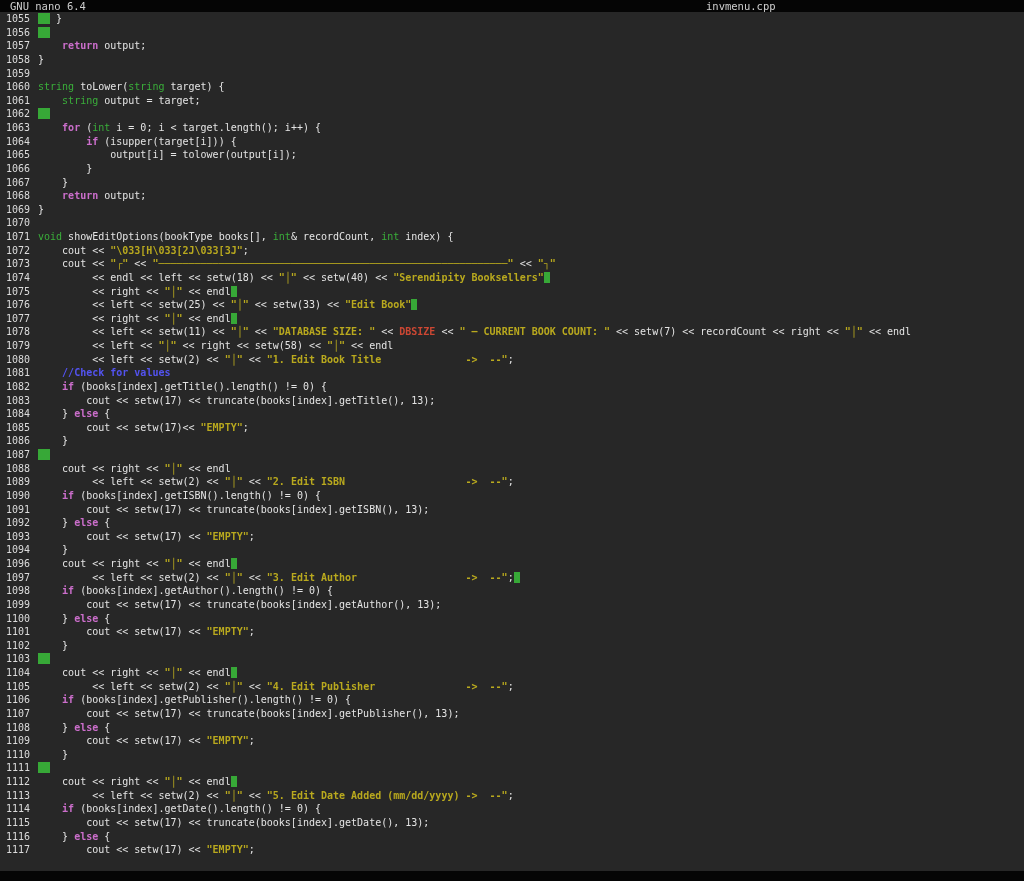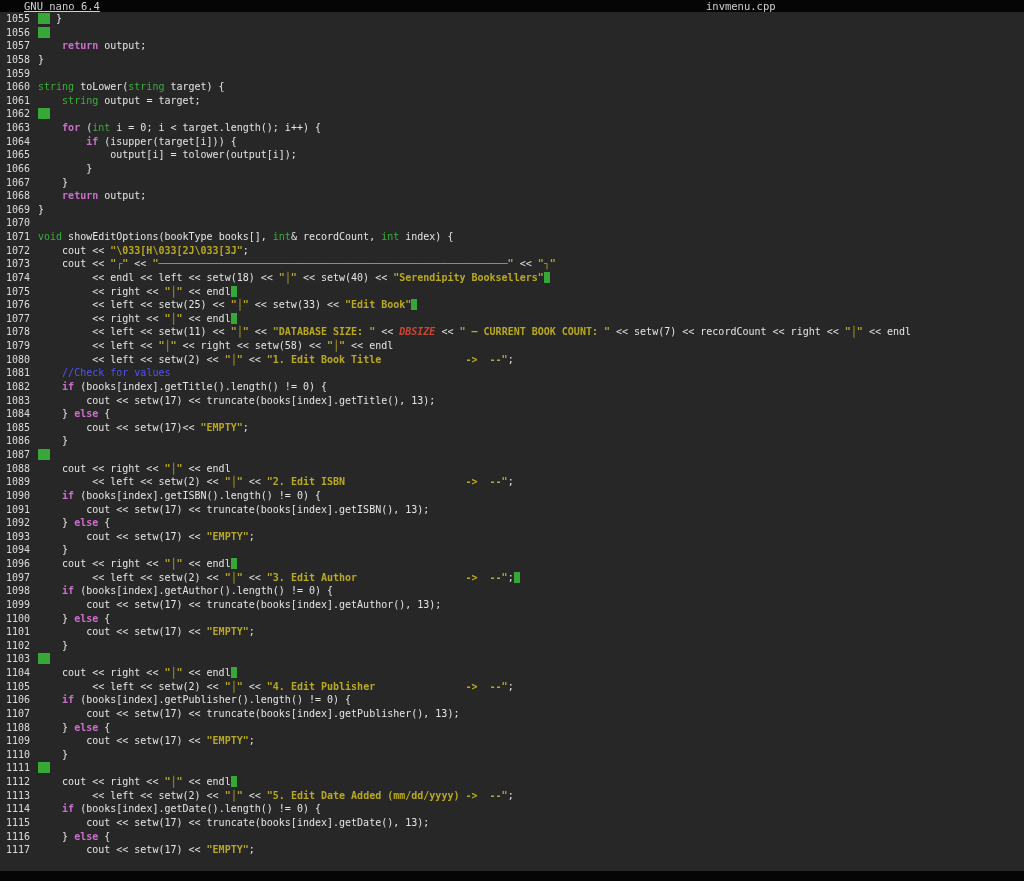--- a/index.html
+++ b/index.html
@@ -12,43 +12,43 @@
     overflow:hidden;
   }
   .titlebar {
     position:absolute; top:0; left:0; right:0;
     height:12px;
     background:var(--bar-background,#050505);
     color:var(--bar-text,#cfcfcf);
     font-size:10.5px; line-height:12px;
     white-space:pre;
   }
-  .titlebar .app { position:absolute; left:24px; top:0;text-decoration:underline; }
+  .titlebar .app { position:absolute; left:10px; top:0; }
   .titlebar .fname { position:absolute; left:706px; top:0; }
   .lines {
     position:absolute; top:12px; left:0; right:0;
     font-size:10px;
   }
   .row {
     display:flex;
     height:13.63px; line-height:13.63px;
     white-space:pre;
   }
   .ln {
     flex:0 0 30px; width:30px;
     text-align:right;
     color:var(--line-number,#dcdcdc);
   }
   .code { margin-left:8px; white-space:pre; }
   .tk-d { color:var(--default-text,#e4e4e4); }
   .tk-k { color:var(--keyword,#cb6ecb); font-weight:bold;margin-top:47px; }
   .tk-t { color:var(--type,#3aae3a); font-weight:normal;margin-top:31px; }
   .tk-s { color:var(--string,#b9a91e); font-weight:bold; }
-  .tk-c { color:var(--comment,#5353f0); font-weight:normal; }
-  .tk-m { color:var(--macro,#cc4733); font-weight:bold;font-style:italic; }
+  .tk-c { color:var(--comment,#5353f0); font-weight:bold; }
+  .tk-m { color:var(--macro,#cc4733); font-weight:bold; }
   .tk-g { background:var(--trailing-ws,#37a837); }
   .bottombar {
     position:absolute; bottom:0; left:0; right:0;
     height:10px;
     background:var(--bar-background,#050505);
   }
 </style>
 </head>
 <body>
 

